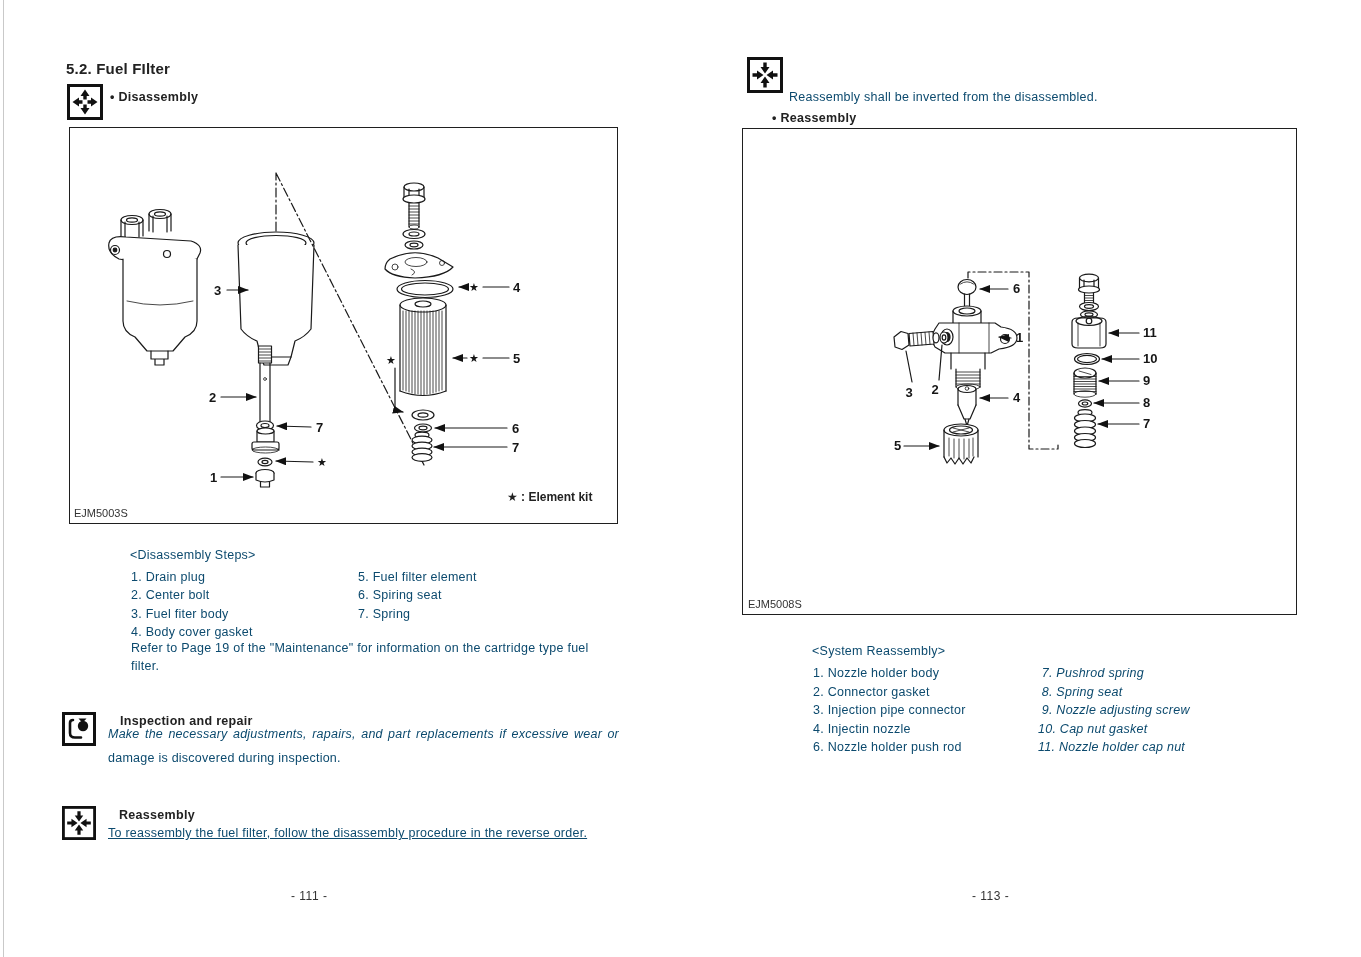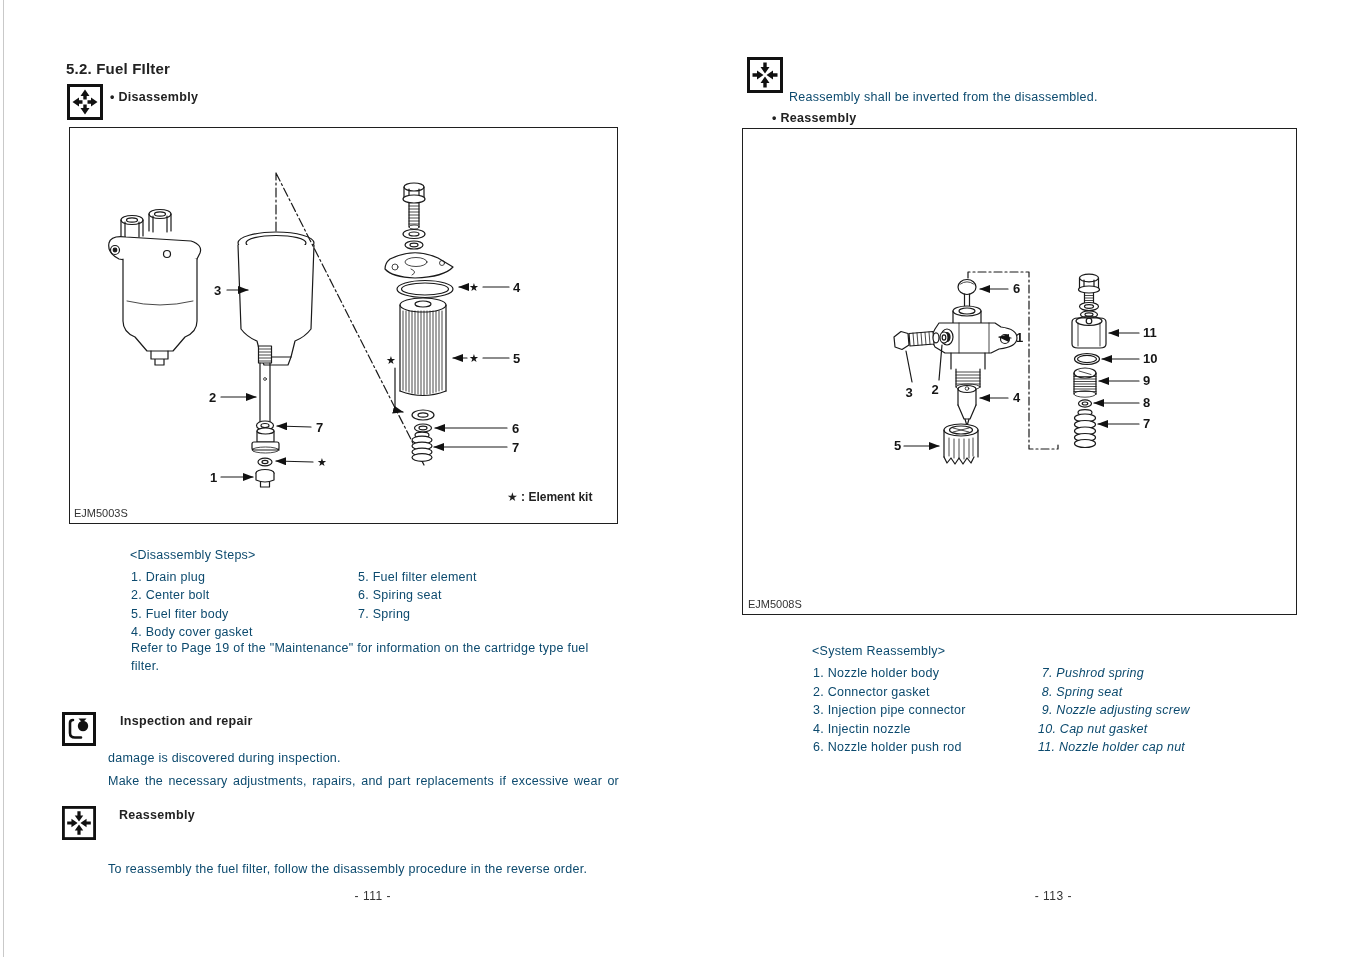--- a/index.html
+++ b/index.html
@@ -10,21 +10,21 @@
   .abs{position:absolute;}
   .scan-edge{left:3px;top:0;width:1px;height:957px;background:#c9c9c9;}
   .title{font-size:15px;font-weight:bold;letter-spacing:.2px;color:#222;}
   .hbold{font-size:12.5px;font-weight:bold;letter-spacing:.3px;color:#222;}
   .t{font-size:12.5px;letter-spacing:.25px;color:#0c4a6e;}
   .fig{border:1.4px solid #1f1f1f;background:#fff;}
   .fig svg{display:block;width:100%;height:100%;}
   .list .row{line-height:18.3px;white-space:pre;}
   .list2 .row{line-height:18.6px;white-space:pre;}
   .jline{width:511px;text-align:justify;text-align-last:justify;}
-  .pgnum{width:100px;text-align:right;font-size:12px;letter-spacing:.5px;color:#333;}
+  .pgnum{width:100px;text-align:left;font-size:12px;letter-spacing:.5px;color:#333;}
   .iconbox svg{display:block;}
   
   .lineart{stroke:#1a1a1a;fill:none;stroke-width:1.2;stroke-linecap:round;stroke-linejoin:round;}
   .fine{stroke-width:.8;}
   .callout{font-family:"Liberation Sans","DejaVu Sans",sans-serif;font-size:13px;font-weight:bold;fill:#161616;}
   .star{font-size:11px;font-weight:bold;fill:#161616;}
   .figcode{font-family:"Liberation Sans","DejaVu Sans",sans-serif;font-size:11px;fill:#333;}
   .figlegend{font-family:"Liberation Sans","DejaVu Sans",sans-serif;font-size:12px;font-weight:bold;fill:#222;}
 </style>
 </head>
@@ -165,57 +165,57 @@
       <text class="figlegend" x="506" y="500">★ : Element kit</text>
       <text class="figcode" x="73" y="516">EJM5003S</text>
     </svg>
   </div>
 
   <div class="abs t" style="left:130px;top:548px;">&lt;Disassembly Steps&gt;</div>
 
   <div class="abs t list" style="left:131px;top:568px;">
     <div class="row">1. Drain plug</div>
     <div class="row">2. Center bolt</div>
-    <div class="row">5. Fuel fiter body</div>
+    <div class="row">3. Fuel fiter body</div>
     <div class="row">4. Body cover gasket</div>
   </div>
   <div class="abs t list" style="left:358px;top:568px;">
     <div class="row">5. Fuel filter element</div>
     <div class="row">6. Spiring seat</div>
     <div class="row">7. Spring</div>
   </div>
 
   <div class="abs t" style="left:131px;top:641px;">Refer to Page 19 of the "Maintenance" for information on the cartridge type fuel</div>
   <div class="abs t" style="left:131px;top:659px;">filter.</div>
 
   <div class="abs iconbox" style="left:62px;top:712px;">
     <svg width="34" height="34" viewBox="0 0 34 34">
       <rect x="1.5" y="1.5" width="31" height="31" fill="#fff" stroke="#111" stroke-width="3"></rect>
       <path d="M11 8 Q8 8 8 11 L8 21 Q8 25.5 13 25.5 L19 25.5" stroke="#111" stroke-width="2.6" fill="none" stroke-linecap="round"></path>
       <path d="M16.5 6.5 L24.5 6.5 L20.5 11 Z" fill="#111"></path>
       <circle cx="21" cy="14" r="5.2" fill="#111"></circle>
     </svg>
   </div>
   <div class="abs hbold" style="left:108px;top:714px;padding-left:12px;">Inspection and repair</div>
-  <div class="abs t jline" style="left:108px;top:774px;">Make the necessary adjustments, rapairs, and part replacements if excessive wear or</div>
+  <div class="abs t jline" style="left:108px;top:727px;font-style:italic;">Make the necessary adjustments, rapairs, and part replacements if excessive wear or</div>
   <div class="abs t" style="left:108px;top:751px;">damage is discovered during inspection.</div>
 
   <div class="abs iconbox" style="left:62px;top:806px;">
     <svg width="34" height="34" viewBox="0 0 36 36">
       <rect x="1.5" y="1.5" width="33" height="33" fill="#fff" stroke="#111" stroke-width="3"></rect>
       <g fill="#111">
         <path d="M18 16.5 L22.5 10 L19.7 10 L19.7 5.5 L16.3 5.5 L16.3 10 L13.5 10 Z"></path>
         <path d="M18 19.5 L22.5 26 L19.7 26 L19.7 30.5 L16.3 30.5 L16.3 26 L13.5 26 Z"></path>
         <path d="M16.5 18 L10 13.5 L10 16.3 L5.5 16.3 L5.5 19.7 L10 19.7 L10 22.5 Z"></path>
         <path d="M19.5 18 L26 13.5 L26 16.3 L30.5 16.3 L30.5 19.7 L26 19.7 L26 22.5 Z"></path>
       </g>
     </svg>
   </div>
   <div class="abs hbold" style="left:108px;top:808px;padding-left:11px;">Reassembly</div>
-  <div class="abs t" style="left:108px;top:862px;">To reassembly the fuel filter, follow the disassembly procedure in the reverse order.</div>
+  <div class="abs t" style="left:108px;top:826px;text-decoration:underline;">To reassembly the fuel filter, follow the disassembly procedure in the reverse order.</div>
 
   <div class="abs pgnum" style="left:291px;top:889px;">- 111 -</div>
 </section>
 
 <section>
 
   <div class="abs iconbox" style="left:747px;top:57px;">
     <svg width="36" height="36" viewBox="0 0 36 36">
       <rect x="1.5" y="1.5" width="33" height="33" fill="#fff" stroke="#111" stroke-width="3"></rect>
       <g fill="#111">

